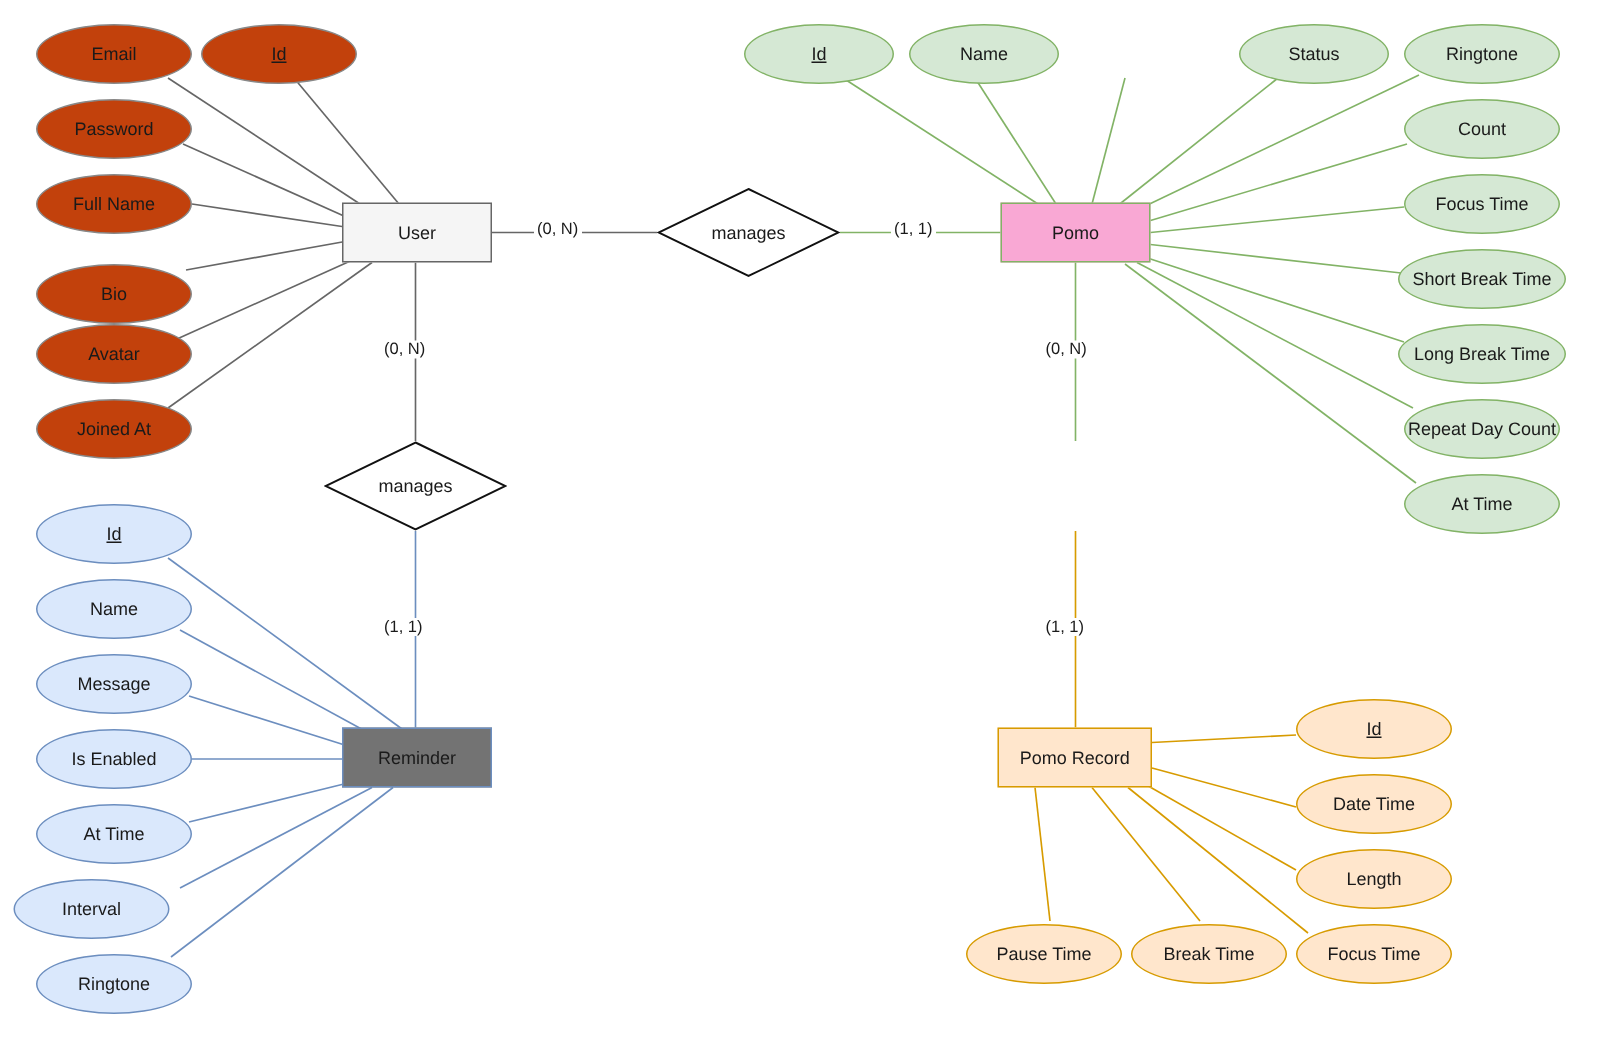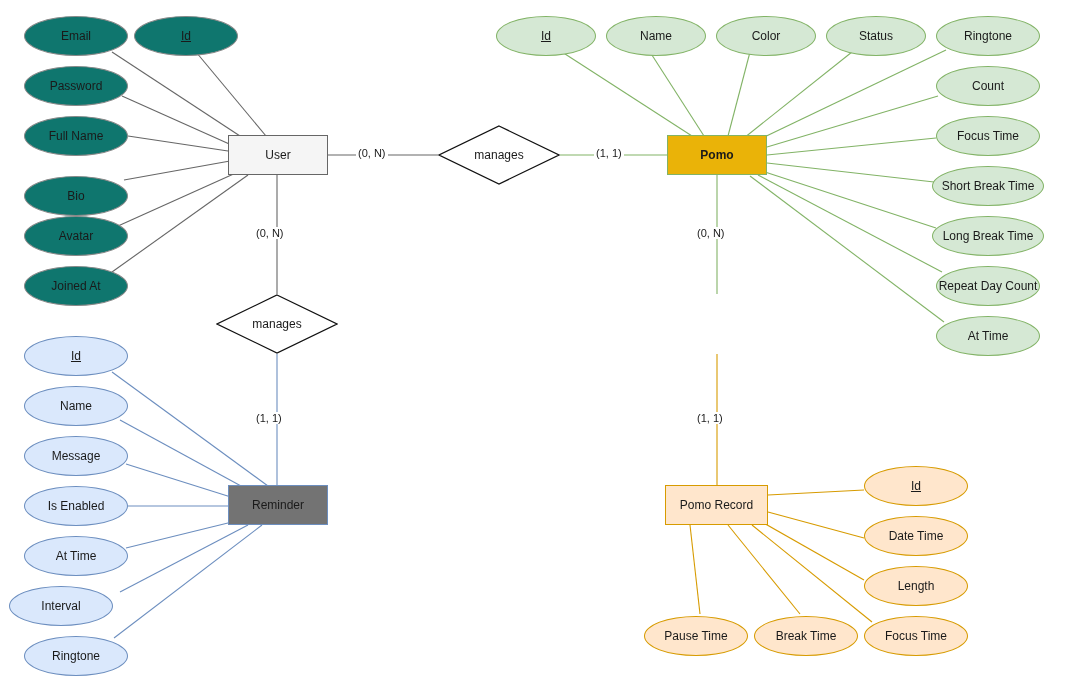--- a/index.html
+++ b/index.html
@@ -37,27 +37,27 @@
     text-align: center;
     font-size: 12px;
     line-height: 14px;
     color: #1a1a1a;
     user-select: none;
   }
   .entity {
     border: 1.2px solid #666666;
     background: #f5f5f5;
   }
-  .entity.green  { background: #eab308; border-color: #82b366; font-weight: bold; }
+  .entity.green  { background: #f9a8d4; border-color: #82b366; }
   .entity.blue   { background: #737373; border-color: #6c8ebf; }
   .entity.orange { background: #ffe6cc; border-color: #d79b00; }
 
   .attr {
     border: 1.2px solid #888888;
-    background: #0f766e;
+    background: #c2410c;
     border-radius: 50%;
   }
   .attr.green  { background: #d5e8d4; border-color: #82b366; }
   .attr.blue   { background: #dae8fc; border-color: #6c8ebf; }
   .attr.orange { background: #ffe6cc; border-color: #d79b00; }
   .attr .pk { text-decoration: underline; }
 
   .relationship {
     background: transparent;
     border: none;
@@ -145,23 +145,20 @@
     </div>
     <div class="node attr neutral" style="left: 24px; top: 266px; width: 104px; height: 40px;">
       <span>Joined At</span>
     </div>
     <div class="node attr green" style="left: 496px; top: 16px; width: 100px; height: 40px;">
       <span class="pk">Id</span>
     </div>
     <div class="node attr green" style="left: 606px; top: 16px; width: 100px; height: 40px;">
       <span>Name</span>
     </div>
-    <div class="node attr green" style="left: 716px; top: 16px; width: 100px; height: 40px;">
-      <span>Color</span>
-    </div>
     <div class="node attr green" style="left: 826px; top: 16px; width: 100px; height: 40px;">
       <span>Status</span>
     </div>
     <div class="node attr green" style="left: 936px; top: 16px; width: 104px; height: 40px;">
       <span>Ringtone</span>
     </div>
     <div class="node attr green" style="left: 936px; top: 66px; width: 104px; height: 40px;">
       <span>Count</span>
     </div>
     <div class="node attr green" style="left: 936px; top: 116px; width: 104px; height: 40px;">

